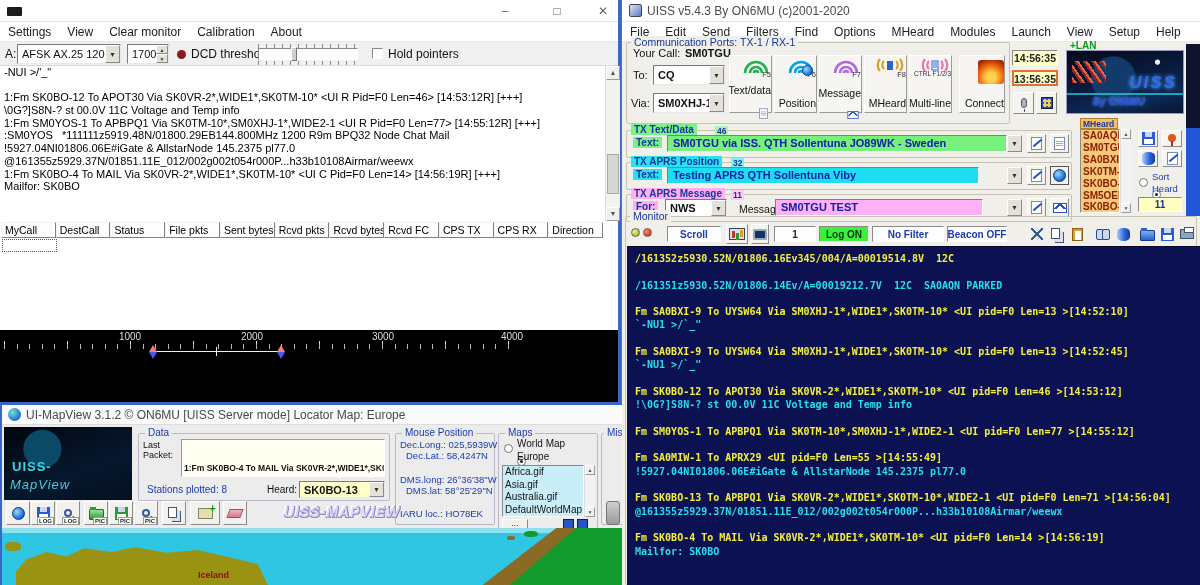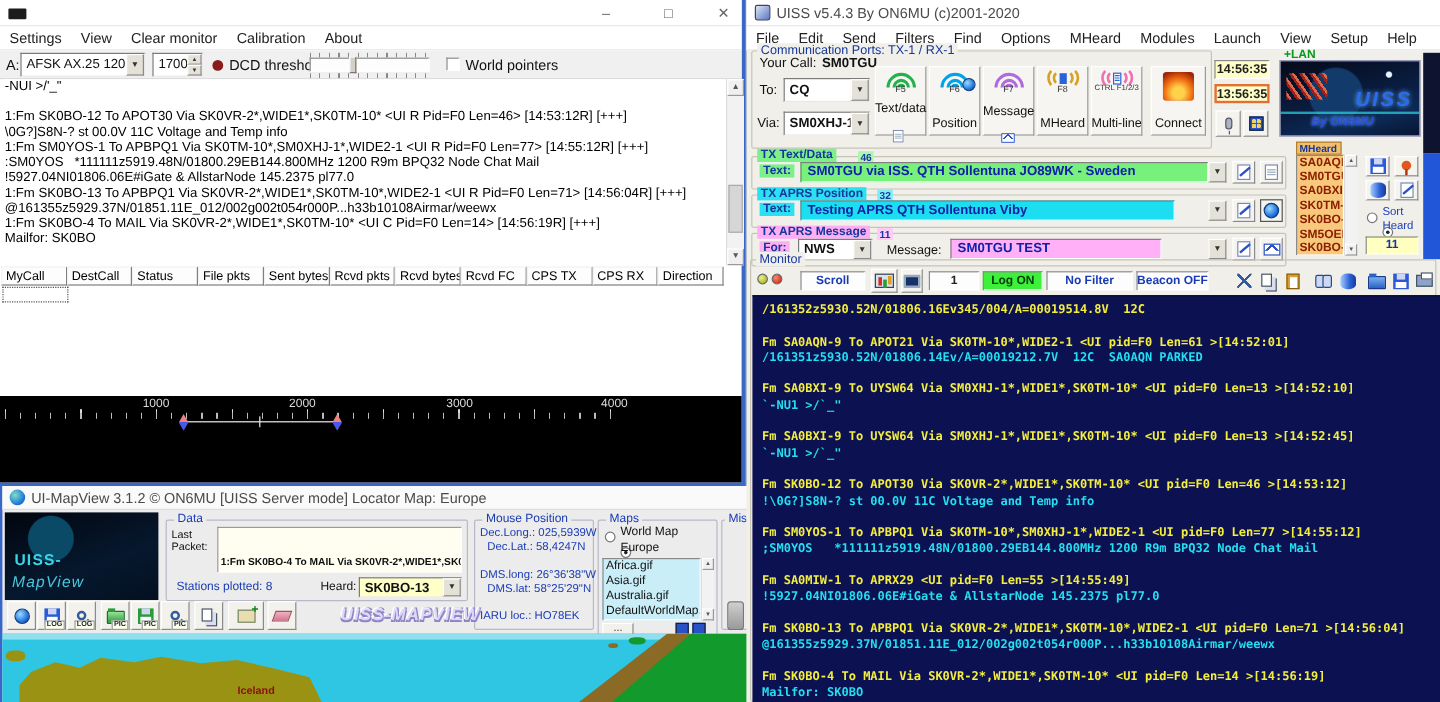--- a/index.html
+++ b/index.html
@@ -93,21 +93,21 @@
   
   .uiss-win{left:622px;top:0;width:578px;height:585px;background:#f0efe9}
   .uiss-grp-lab{position:absolute;top:-7px;left:4px;background:#f0efe9;font-size:10.5px;color:#16379c;padding:0 3px;white-space:nowrap}
   .chip{position:absolute;font-size:10px;font-weight:bold;color:#16379c;padding:0 3px;white-space:nowrap}
   .chip.g{background:#7df08c}.chip.c{background:#2ae0f2}.chip.p{background:#ffaef4}
   .cnt{position:absolute;font-size:8.5px;font-weight:bold;color:#16379c;padding:0 2px}
   .cnt.g{background:#a9f7b2}.cnt.c{background:#7deef8}.cnt.p{background:#ffc9f8}
   .txin{position:absolute;height:17px;border:1px solid;border-color:#808080 #fff #fff #808080;font-size:11px;font-weight:bold;color:#1020a8;padding:1px 0 0 5px;white-space:nowrap;overflow:hidden}
   .txin.g{background:#77f07c}.txin.c{background:#1ddef0}.txin.p{background:#ffb0f6}
   .icobtn{position:absolute;background:#f4f3ee;border:1px solid;border-color:#fff #8a8a8a #8a8a8a #fff;display:flex;align-items:center;justify-content:center}
-  .fkbtn{position:absolute;width:43px;height:58px;background:#f6f5f1;border:1px solid;border-color:#fff #9a9a9a #9a9a9a #fff;display:flex;flex-direction:column;align-items:center}
+  .fkbtn{position:absolute;width:43px;height:58px;background:#f6f5f1;border:1px solid;border-color:#fff #9a9a9a #9a9a9a #fff;display:flex;flex-direction:column;align-items:flex-end}
   .fkbtn .cap{font-size:10.5px;color:#111;margin-top:auto;margin-bottom:3px;white-space:nowrap}
   .fkbtn .key{font-size:7.5px;color:#333;margin-top:-4px}
   .mh-item{font-size:10px;font-weight:bold;color:#8b2000;line-height:11.9px;padding-left:2px;white-space:nowrap;overflow:hidden}
   .mline{height:13.3px;line-height:13.3px;font-family:"DejaVu Sans Mono",monospace;font-size:10px;font-weight:bold;white-space:pre;overflow:hidden}
   .mline-y{color:#f4ef3c}.mline-c{color:#23dff0}.mline-b{color:#23dff0}
   .monbtn{position:absolute;height:16px;font-size:10px;font-weight:bold;color:#1a3bb5;background:#fdfdfd;border:1px solid;border-color:#8a8a8a #fff #fff #8a8a8a;display:flex;align-items:center;justify-content:center;white-space:nowrap}
   .led{position:absolute;width:9px;height:9px;border-radius:50%;border:1px solid #666}
   .clock{position:absolute;width:46px;height:16px;background:#ffffc8;border:1px solid;border-color:#8a8a8a #fff #fff #8a8a8a;font-size:10.5px;font-weight:bold;color:#222;text-align:center;line-height:14px}
   .uiss-logo{position:absolute;left:444px;top:50px;width:118px;height:64px;border:1px solid #99b;background:radial-gradient(circle at 78% 18%,#e8f4ff 0 2%,transparent 3%),radial-gradient(circle at 40% 45%,#123a6a 0 28%,transparent 30%),linear-gradient(165deg,#050a18 0%,#0a1e44 55%,#0c2a55 75%,#081430 100%);overflow:hidden}
   .uiss-logo .iss{position:absolute;left:5px;top:10px;width:34px;height:22px;background:repeating-linear-gradient(55deg,#a02020 0 2px,#d86a4a 2px 4px,transparent 4px 7px)}
@@ -151,31 +151,30 @@
         </span>
       </div>
       <span class="ab" style="left:177px;top:8px;width:9px;height:9px;border-radius:50%;background:#8b1a1a"></span>
       <span class="lbl ab" style="left:191px;top:5px">DCD threshold</span>
       <div class="ab" style="left:258px;top:2px;width:100px;height:4px;background-image:repeating-linear-gradient(90deg,#888 0 1px,transparent 1px 8px)"></div>
       <div class="sunken ab" style="left:258px;top:6px;width:100px;height:12px">
         <span class="ab" style="left:32px;top:-2px;width:6px;height:14px;background:#d4d0c8;border:1px solid;border-color:#fff #777 #777 #fff"></span>
       </div>
       <div class="ab" style="left:258px;top:19px;width:100px;height:4px;background-image:repeating-linear-gradient(90deg,#888 0 1px,transparent 1px 8px)"></div>
       <span class="sunken ab" style="left:372px;top:6px;width:11px;height:11px;background:#fff"></span>
-      <span class="lbl ab" style="left:388px;top:5px">World pointers</span>
+      <span class="lbl ab" style="left:388px;top:5px">Hold pointers</span>
     </div>
     <div class="sm-mon">
         <div class="sline">-NUI &gt;/'_"</div>
         <div class="sline"></div>
         <div class="sline">1:Fm SK0BO-12 To APOT30 Via SK0VR-2*,WIDE1*,SK0TM-10* &lt;UI R Pid=F0 Len=46&gt; [14:53:12R] [+++]</div>
         <div class="sline">\0G?]S8N-? st 00.0V 11C Voltage and Temp info</div>
         <div class="sline">1:Fm SM0YOS-1 To APBPQ1 Via SK0TM-10*,SM0XHJ-1*,WIDE2-1 &lt;UI R Pid=F0 Len=77&gt; [14:55:12R] [+++]</div>
         <div class="sline">:SM0YOS   *111111z5919.48N/01800.29EB144.800MHz 1200 R9m BPQ32 Node Chat Mail</div>
         <div class="sline">!5927.04NI01806.06E#iGate &amp; AllstarNode 145.2375 pl77.0</div>
-        <div class="sline">1:Fm SK0BO-13 To APBPQ1 Via SK0VR-2*,WIDE1*,SK0TM-10*,WIDE2-1 &lt;UI R Pid=F0 Len=71&gt; [14:56:04R] [+++]</div>
         <div class="sline">@161355z5929.37N/01851.11E_012/002g002t054r000P...h33b10108Airmar/weewx</div>
         <div class="sline">1:Fm SK0BO-4 To MAIL Via SK0VR-2*,WIDE1*,SK0TM-10* &lt;UI C Pid=F0 Len=14&gt; [14:56:19R] [+++]</div>
         <div class="sline">Mailfor: SK0BO</div>
       </div>
     <div class="sbar" style="left:605px;top:66px;width:15px;height:155px">
       <span class="sb-btn" style="top:0">▲</span>
       <span class="sb-thumb" style="top:88px;height:40px"></span>
       <span class="sb-btn" style="bottom:0">▼</span>
     </div>
     <div class="th-row">
@@ -463,21 +462,21 @@
     
     <div class="grp" style="left:4px;top:194px;width:446px;height:28px;border-color:#c8c4b4">
       <span class="chip p" style="left:4px;top:-7px">TX APRS Message</span>
       <span class="cnt p" style="left:104px;top:-5px">11</span>
       <span class="chip p" style="left:6px;top:6px">For:</span>
       <div class="combo ab" style="left:38px;top:4px;width:62px;height:18px">
         <span class="val" style="font-weight:bold">NWS</span>
         <span class="dd">▼</span>
       </div>
       <span class="lbl ab" style="left:112px;top:8px;font-size:10.5px">Message:</span>
-      <div class="txin p" style="left:165px;top:4px;width:176px">SM0TGU TEST</div>
+      <div class="txin p" style="left:148px;top:4px;width:208px">SM0TGU TEST</div>
       <span class="dd ab" style="left:380px;top:4px;height:17px">▼</span>
       <div class="icobtn" style="left:400px;top:3px;width:19px;height:19px">
           <span class="i-edit"></span>
         </div>
       <div class="icobtn" style="left:423px;top:3px;width:19px;height:19px">
           <span class="i-env"></span>
         </div>
     </div>
 
     
@@ -551,34 +550,32 @@
     <div class="icobtn" style="left:536px;top:225px;width:18px;height:18px;border:none;background:none">
         <span class="i-flop"></span>
       </div>
     <div class="icobtn" style="left:556px;top:225px;width:18px;height:18px;border:none;background:none">
         <span class="i-prn"></span>
       </div>
 
     <div class="ab" style="left:5px;top:246px;width:573px;height:339px;background:#0c1152;border-top:1px solid #06082a;padding:5px 0 0 8px;overflow:hidden">
         <div class="mline mline-y">/161352z5930.52N/01806.16Ev345/004/A=00019514.8V  12C</div>
         <div class="mline mline-b"></div>
-        <div class="mline mline-y">Fm SA0AQN-9 To APOT21 Via SK0TM-10*,WIDE2-1 &lt;UI pid=F0 Len=61 &gt;[14:52:01]</div>
         <div class="mline mline-c">/161351z5930.52N/01806.14Ev/A=00019212.7V  12C  SA0AQN PARKED</div>
         <div class="mline mline-b"></div>
         <div class="mline mline-y">Fm SA0BXI-9 To UYSW64 Via SM0XHJ-1*,WIDE1*,SK0TM-10* &lt;UI pid=F0 Len=13 &gt;[14:52:10]</div>
         <div class="mline mline-c">`-NU1 &gt;/`_"</div>
         <div class="mline mline-b"></div>
         <div class="mline mline-y">Fm SA0BXI-9 To UYSW64 Via SM0XHJ-1*,WIDE1*,SK0TM-10* &lt;UI pid=F0 Len=13 &gt;[14:52:45]</div>
         <div class="mline mline-c">`-NU1 &gt;/`_"</div>
         <div class="mline mline-b"></div>
         <div class="mline mline-y">Fm SK0BO-12 To APOT30 Via SK0VR-2*,WIDE1*,SK0TM-10* &lt;UI pid=F0 Len=46 &gt;[14:53:12]</div>
         <div class="mline mline-c">!\0G?]S8N-? st 00.0V 11C Voltage and Temp info</div>
         <div class="mline mline-b"></div>
         <div class="mline mline-y">Fm SM0YOS-1 To APBPQ1 Via SK0TM-10*,SM0XHJ-1*,WIDE2-1 &lt;UI pid=F0 Len=77 &gt;[14:55:12]</div>
-        <div class="mline mline-c">;SM0YOS   *111111z5919.48N/01800.29EB144.800MHz 1200 R9m BPQ32 Node Chat Mail</div>
         <div class="mline mline-b"></div>
         <div class="mline mline-y">Fm SA0MIW-1 To APRX29 &lt;UI pid=F0 Len=55 &gt;[14:55:49]</div>
         <div class="mline mline-c">!5927.04NI01806.06E#iGate &amp; AllstarNode 145.2375 pl77.0</div>
         <div class="mline mline-b"></div>
         <div class="mline mline-y">Fm SK0BO-13 To APBPQ1 Via SK0VR-2*,WIDE1*,SK0TM-10*,WIDE2-1 &lt;UI pid=F0 Len=71 &gt;[14:56:04]</div>
         <div class="mline mline-c">@161355z5929.37N/01851.11E_012/002g002t054r000P...h33b10108Airmar/weewx</div>
         <div class="mline mline-b"></div>
         <div class="mline mline-y">Fm SK0BO-4 To MAIL Via SK0VR-2*,WIDE1*,SK0TM-10* &lt;UI pid=F0 Len=14 &gt;[14:56:19]</div>
         <div class="mline mline-c">Mailfor: SK0BO</div>
       </div>

